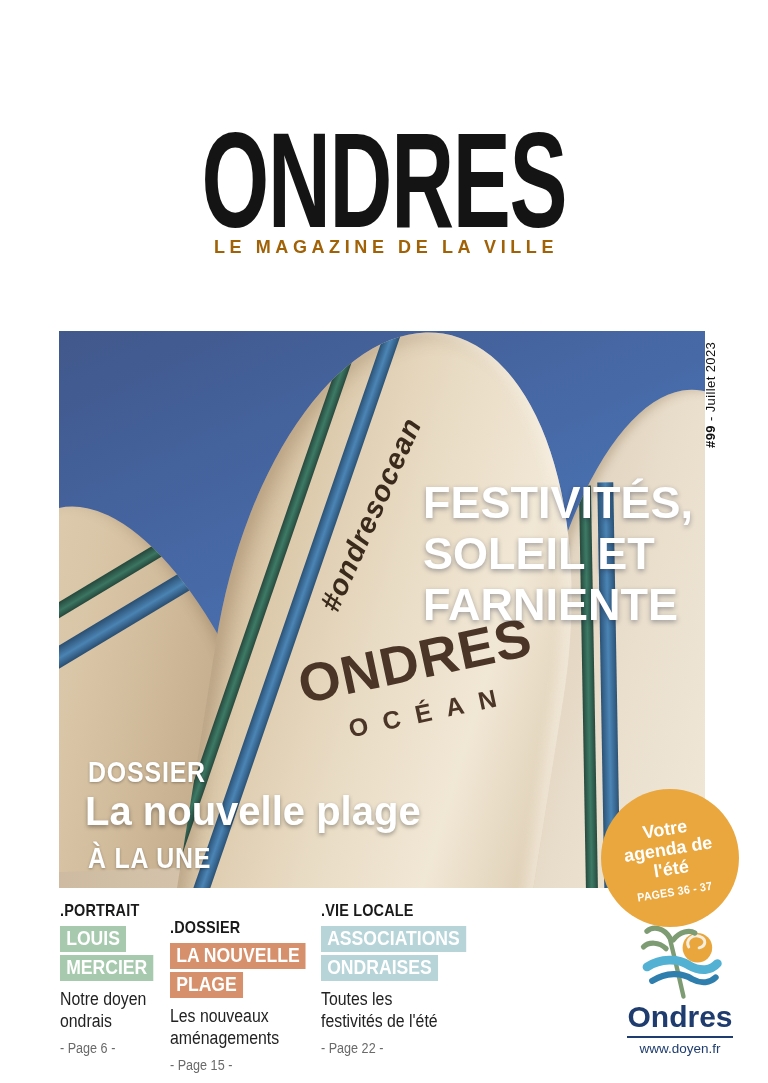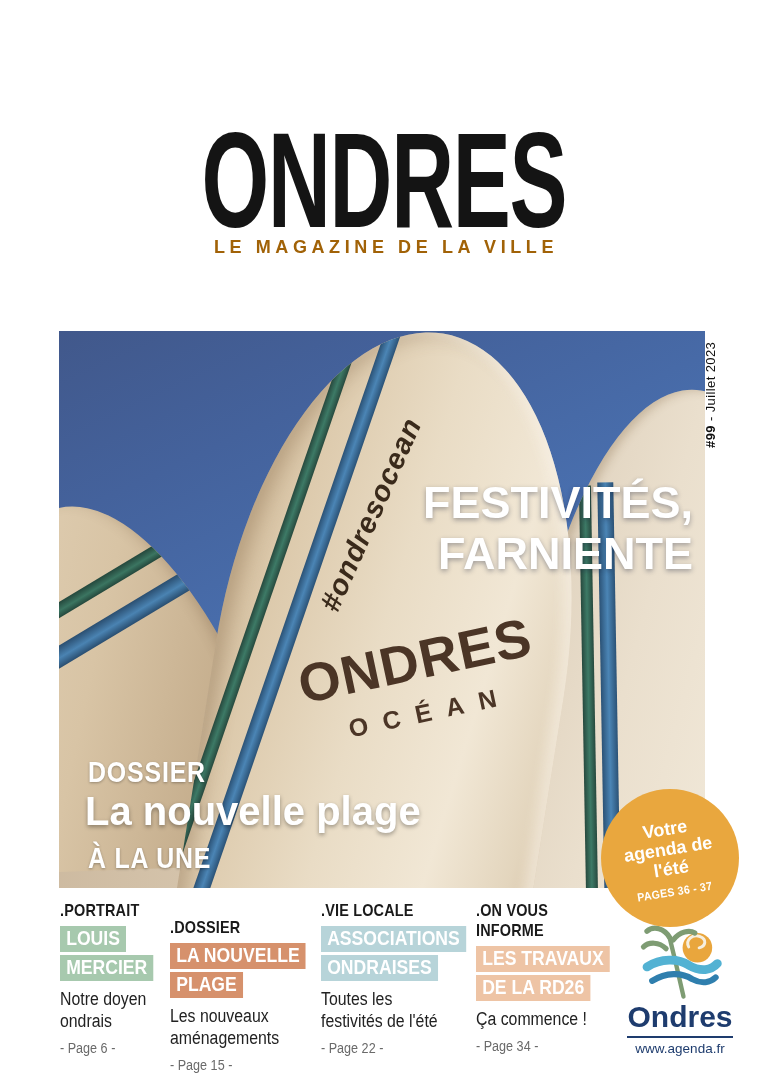--- a/index.html
+++ b/index.html
@@ -67,21 +67,21 @@
 
   
   .hashtag { position:absolute; left:200px; top:167px; width:224px; z-index:6;
              transform:rotate(-66deg); text-align:center;
              font-size:29px; font-weight:bold; font-style:italic; color:#3a2a1b; letter-spacing:1px; }
   .board-brand { position:absolute; left:238px; top:300px; width:244px; z-index:6;
              transform:rotate(-12deg); text-align:center; color:#4b3526; }
   .board-brand .bb-title { font-size:54px; font-weight:bold; letter-spacing:1px; line-height:1.1; }
   .board-brand .bb-sub { font-size:25px; letter-spacing:15px; padding-left:8px; margin-top:9px; font-weight:bold; }
 
-  .headline { position:absolute; right:12px; top:146px; z-index:7; text-align:right;
+  .headline { position:absolute; right:12px; top:146px; z-index:7; 
               font-size:45px; line-height:51px; font-weight:bold; color:#ffffff;
               text-shadow:0 2px 5px rgba(25,35,60,.38); }
   .kicker-big { position:absolute; left:29px; z-index:7; color:#fff; font-size:30px; font-weight:bold;
               letter-spacing:1px; transform:scaleX(0.83); transform-origin:left center;
               text-shadow:0 1px 3px rgba(0,0,0,.3); }
   .kicker-dossier { top:424px; }
   .kicker-alaune  { top:510px; }
   .feature-title { position:absolute; left:26px; top:458px; z-index:7; color:#fff;
               font-size:40px; font-weight:bold; text-shadow:0 2px 4px rgba(0,0,0,.35); }
 
@@ -143,20 +143,21 @@
 
     <div class="hashtag">#ondresocean</div>
 
     <div class="board-brand">
       <div class="bb-title">ONDRES</div>
       <div class="bb-sub">OCÉAN</div>
     </div>
 
     <div class="headline">
       <div>FESTIVITÉS,</div>
+      <div>SOLEIL ET</div>
       <div>FARNIENTE</div>
     </div>
 
     <div class="kicker-big kicker-dossier">DOSSIER</div>
     <div class="feature-title">La nouvelle plage</div>
     <div class="kicker-big kicker-alaune">À LA UNE</div>
   </div>
 
   <div class="badge" style="background-color: rgb(233, 167, 62);">
     <div class="badge-inner">
@@ -193,39 +194,30 @@
     <div class="toc-kicker">.VIE LOCALE</div>
     <div class="toc-line" style="background-color: rgb(183, 212, 217);">ASSOCIATIONS</div>
     <div class="toc-line" style="background-color: rgb(183, 212, 217);">ONDRAISES</div>
     <div class="toc-desc">
       <div>Toutes les</div>
       <div>festivités de l'été</div>
     </div>
     <div class="toc-page">- Page 22 -</div>
   </div>
 
-  <div class="toc-col c4">
-    <div class="toc-kicker">.ON VOUS INFORME</div>
-    <div class="toc-line" style="background-color: rgb(238, 196, 165);">LES TRAVAUX</div>
-    <div class="toc-line" style="background-color: rgb(238, 196, 165);">DE LA RD26</div>
-    <div class="toc-desc">
-      <div>Ça commence !</div>
-    </div>
-    <div class="toc-page">- Page 34 -</div>
-  </div>
 
   <div class="town-logo">
     <svg width="88" height="80" viewBox="0 0 100 92">
       <circle cx="70" cy="32" r="17" fill="#e9a63d"></circle>
       <path d="M72 32 C80 30 81 22 73 19 C64 16 56 23 60 31" fill="none" stroke="#f6efdf" stroke-width="3.4" stroke-linecap="round"></path>
       <path d="M54 88 C50 70 45 48 38 20" fill="none" stroke="#7e9c73" stroke-width="5" stroke-linecap="round"></path>
       <path d="M38 20 C32 10 20 6 12 13" fill="none" stroke="#7e9c73" stroke-width="6" stroke-linecap="round"></path>
       <path d="M34 33 C26 25 14 25 8 31" fill="none" stroke="#7e9c73" stroke-width="6" stroke-linecap="round"></path>
       <path d="M42 23 C50 13 61 11 67 15" fill="none" stroke="#7e9c73" stroke-width="6" stroke-linecap="round"></path>
       <path d="M12 54 C28 44 48 44 60 52 C74 60 86 58 93 50" fill="none" stroke="#53b2d3" stroke-width="10" stroke-linecap="round"></path>
       <path d="M18 70 C34 60 52 60 64 68 C75 74 85 72 91 66" fill="none" stroke="#2f7fae" stroke-width="7" stroke-linecap="round"></path>
     </svg>
     <div class="town-name">Ondres</div>
     <div class="town-rule"></div>
-    <div class="town-url">www.agenda.fr</div>
+    <div class="town-url">www.doyen.fr</div>
   </div>
 
 </div>
 
 </body></html>

